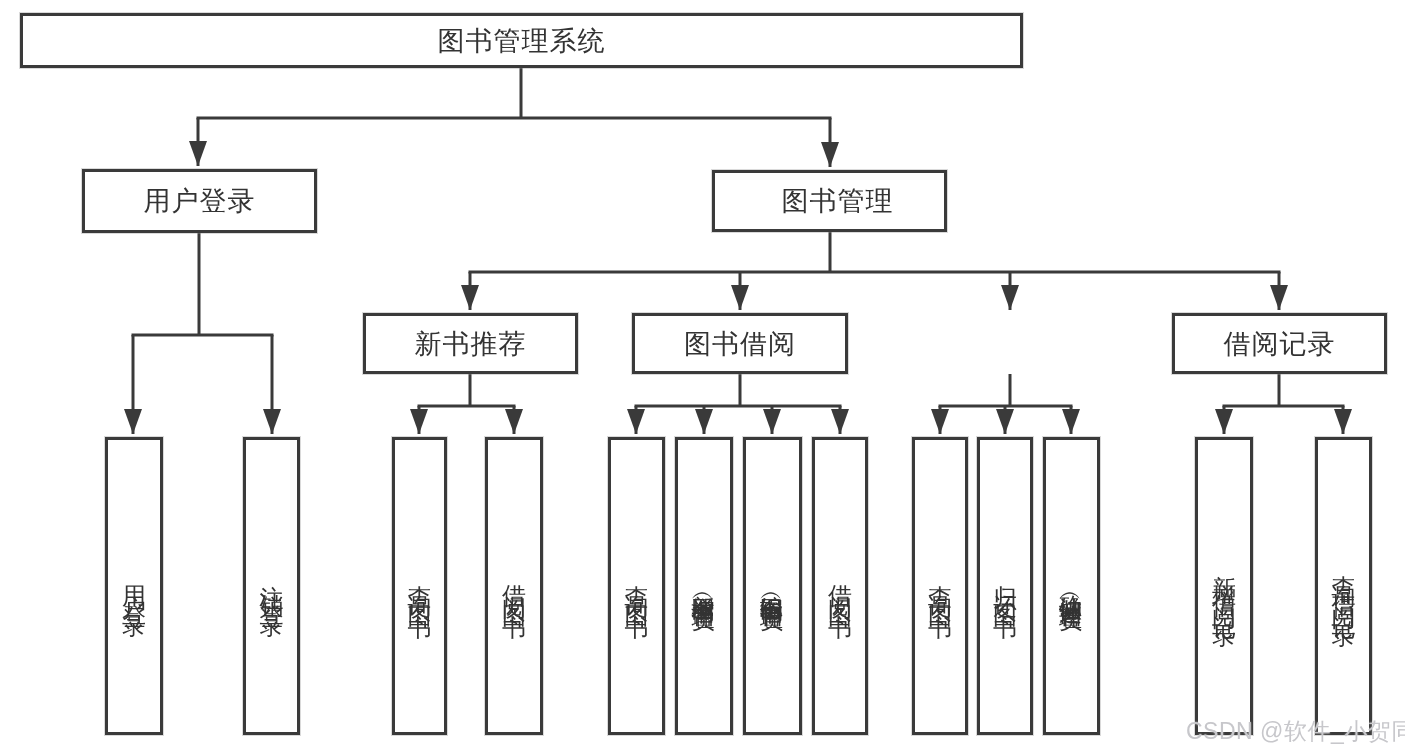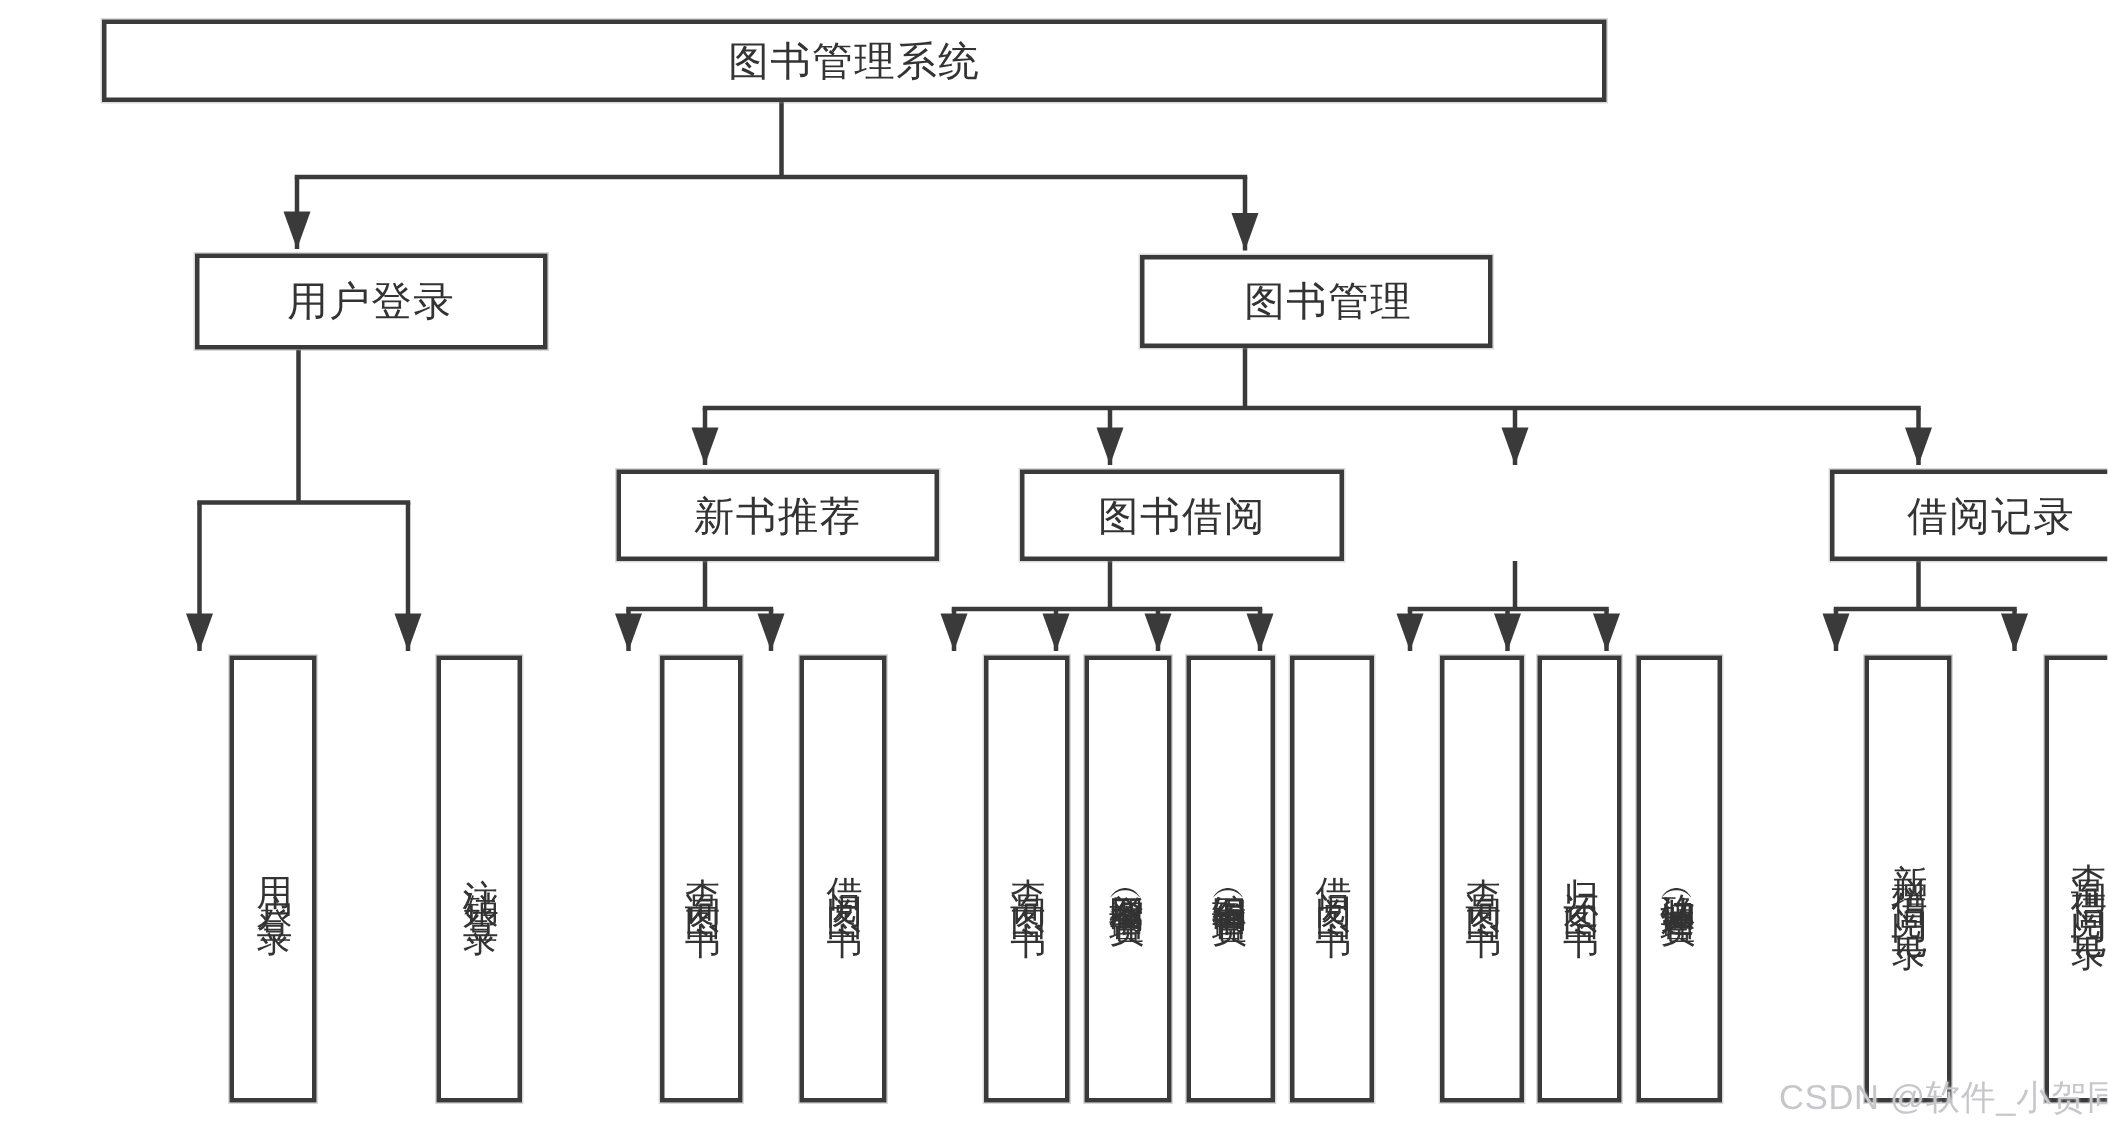--- a/index.html
+++ b/index.html
@@ -14,21 +14,20 @@
   .node{
     position:absolute;
     box-sizing:border-box;
     background:#ffffff;
     border:3px solid #3a3a3a;
     display:flex;
     align-items:center;
     justify-content:center;
     z-index:2;
     box-shadow:0 0 0 1px rgba(150,150,150,0.35);
-    margin-left:48px;
   }
   .node .hlabel{
     color:#333333;
     font-size:27px;
     letter-spacing:1px;
     white-space:nowrap;
   }
   .leaf .vlabel{
     writing-mode:vertical-rl;
     color:#333333;

